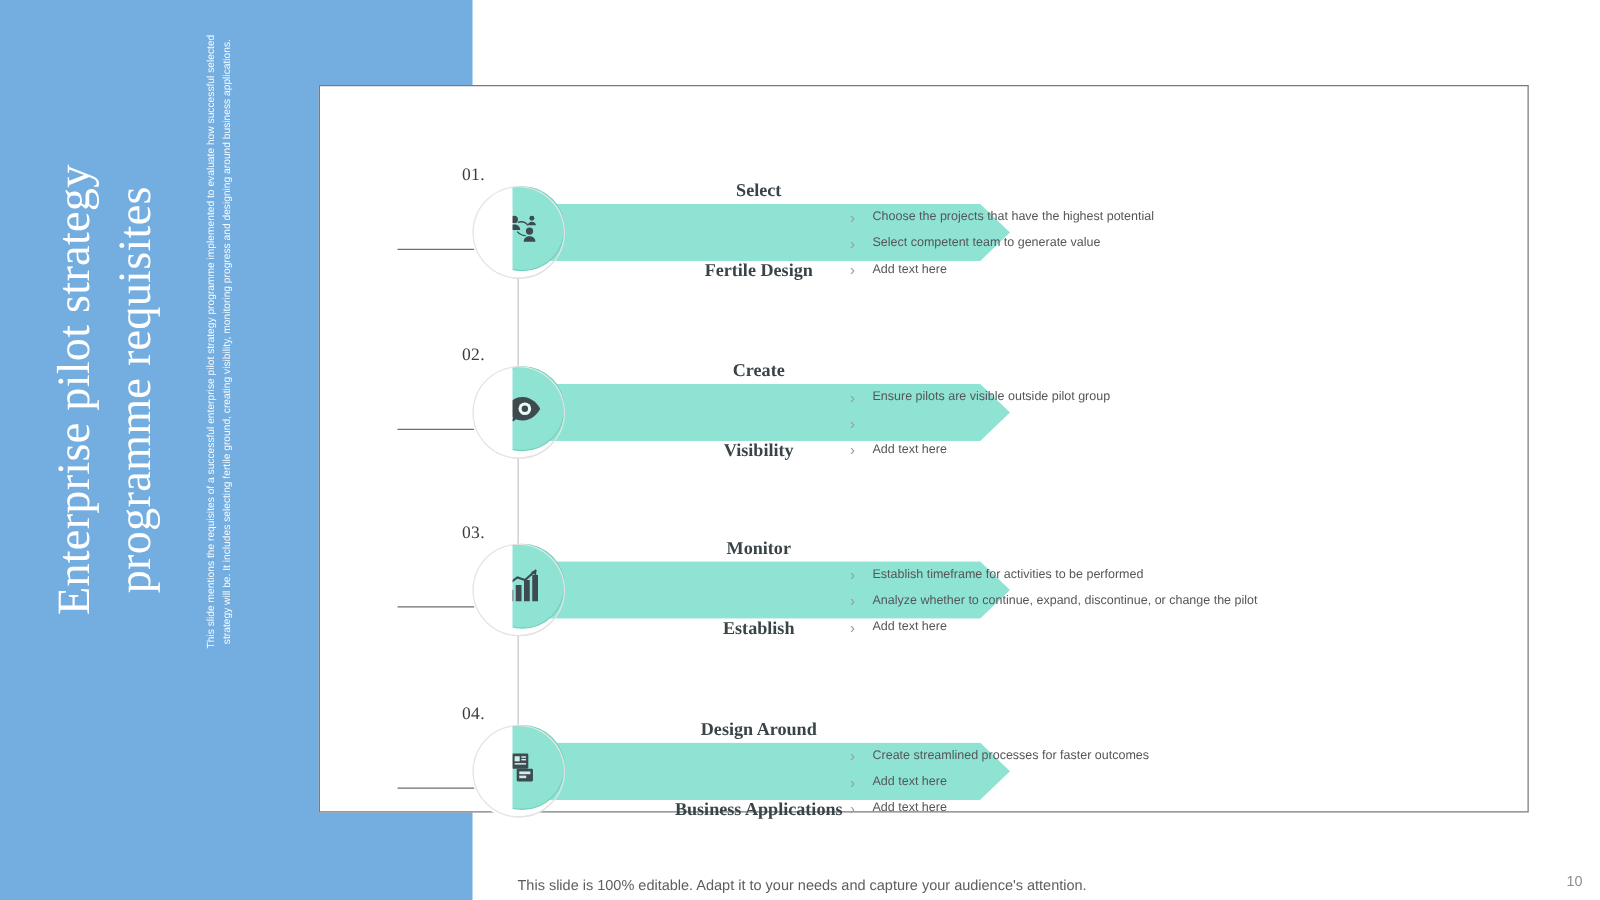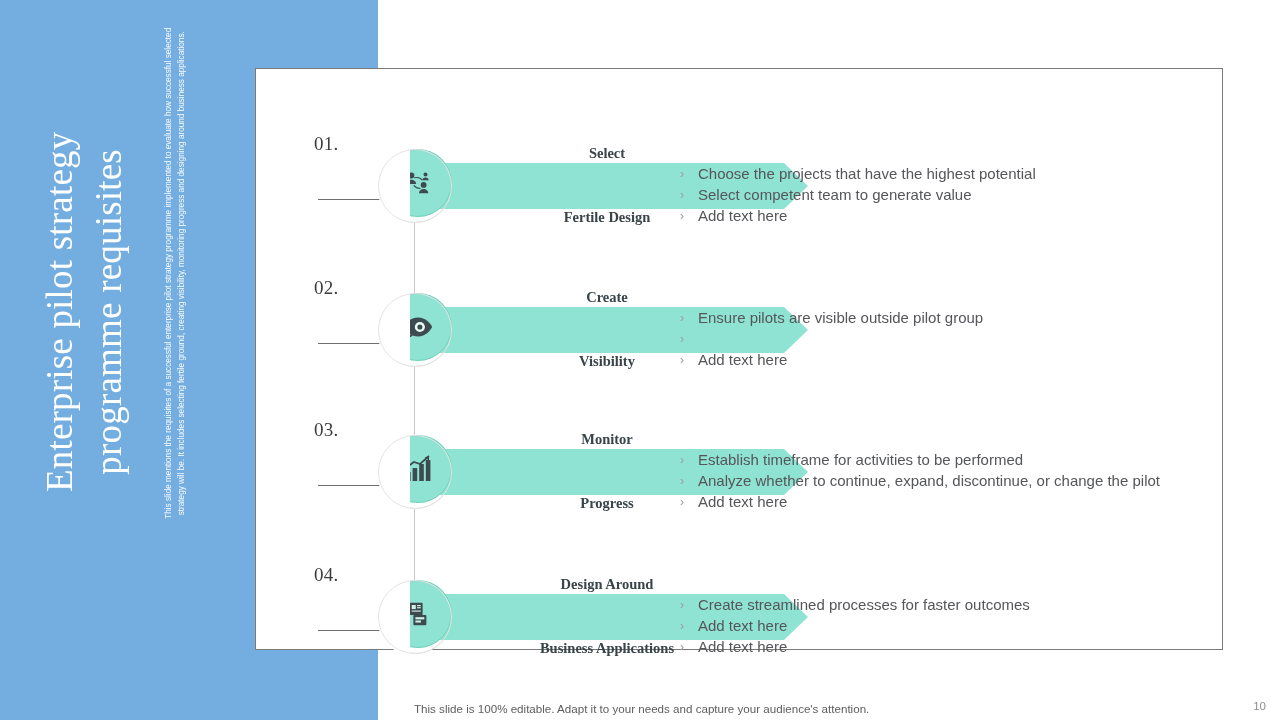--- a/index.html
+++ b/index.html
@@ -90,23 +90,23 @@
   .step-row[data-row="0"] { top: 52px; }
   .step-row[data-row="1"] { top: 196px; }
   .step-row[data-row="2"] { top: 338px; }
   .step-row[data-row="3"] { top: 483px; }
 
   .step-number {
     position: absolute;
     left: 58px;
     top: 12px;
     width: 74px;
-    text-align: left;
+    text-align: right;
     font-family: "Liberation Serif", serif;
-    font-size: 19px;
+    font-size: 14px;
     color: #3c3c3c;
     letter-spacing: 0.3px;
   }
   .step-rule {
     position: absolute;
     left: 62px;
     top: 78px;
     width: 105px;
     height: 1px;
     background: #6f6f6f;
@@ -224,21 +224,21 @@
     margin-bottom: 3px;
   }
   .bullet-marker {
     width: 18px;
     flex: 0 0 18px;
     color: #9b9b9b;
     font-size: 12px;
     line-height: 18px;
   }
   .bullet-text {
-    font-size: 15px;
+    font-size: 10px;
     line-height: 18px;
     color: #55565a;
     white-space: nowrap;
   }
 
   
   #footer-note {
     position: absolute;
     left: 414px;
     top: 702px;
@@ -354,21 +354,21 @@
         <rect x="15.2" y="9" width="4.6" height="17"></rect>
         <rect x="21.8" y="5" width="4.6" height="21"></rect>
         <path d="M3 12 L10 7 L16 9 L25 1" stroke="#3d4a4f" stroke-width="1.7" fill="none"></path>
         <path d="M25 1 l0 4.5 l-4.3 -3 z"></path>
       </svg>
     </div>
     <div class="disc-mask"></div>
     <div class="disc-ring"></div>
     <div class="step-banner-label">
       <span>Monitor</span>
-      <span>Progress</span>
+      <span>Establish</span>
     </div>
     <div class="step-connector" style="height:98px;"></div>
     <div class="bullet-list">
       <div class="bullet-item">
         <span class="bullet-marker">›</span>
         <span class="bullet-text">Establish timeframe for activities to be performed</span>
       </div>
       <div class="bullet-item">
         <span class="bullet-marker">›</span>
         <span class="bullet-text">Analyze whether to continue, expand, discontinue, or change the pilot</span>

